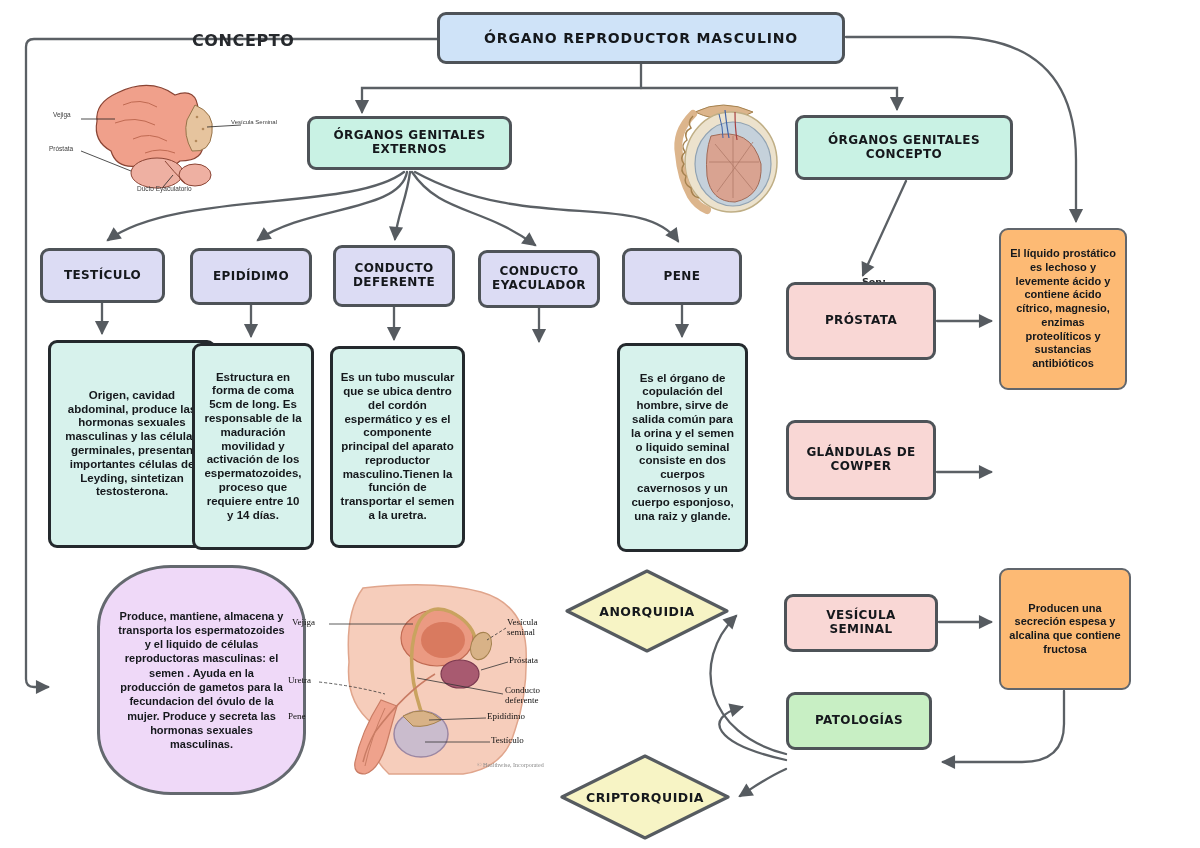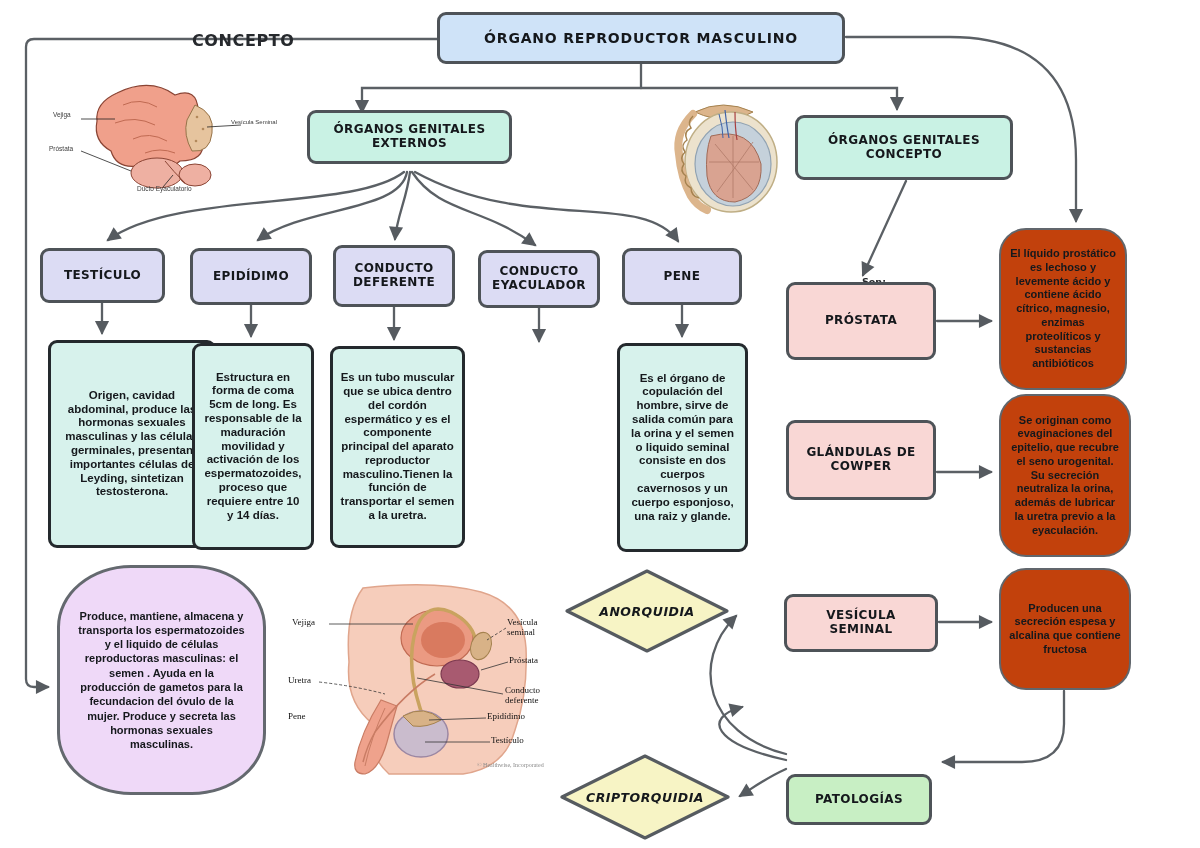--- a/index.html
+++ b/index.html
@@ -12,25 +12,25 @@
   .head{font-family:"DejaVu Sans",sans-serif;font-weight:800;letter-spacing:.4px;font-size:12px;line-height:1.15;padding:18px 6px;}
   .title{font-size:14px;letter-spacing:.8px;}
   .desc{font-size:11.5px;font-weight:700;line-height:1.2;padding:6px 7px;}
   .info{font-size:11px;font-weight:700;line-height:1.25;padding:6px 8px;border-width:2.5px;border-color:#61666c;}
   .c-title{background:#cfe3f8;}
   .c-branch{background:#c9f2e4;}
   .c-head{background:#dcdcf4;}
   .c-desc{background:#d7f2ec;border-color:#24292d;}
   .c-pink{background:#f9d7d5;}
   .c-green{background:#c8efc4;}
-  .c-info{background:#c2410c;border-radius:27px;}
+  .c-info{background:#fdba74;}
   .blob{position:absolute;z-index:2;box-sizing:border-box;background:#efd9f8;border:3px solid #64696f;
         border-radius:74px/62px;display:flex;align-items:center;justify-content:center;text-align:center;
-        font-size:11px;font-weight:700;line-height:1.3;padding:16px 18px;color:#15181c;}
-  .diamond{position:absolute;z-index:2;font-style:italic;}
+        font-size:11px;font-weight:700;line-height:1.3;padding:16px 18px;color:#15181c;margin-left:40px;}
+  .diamond{position:absolute;z-index:2;}
   .diamond .lbl{position:absolute;inset:0;display:flex;align-items:center;justify-content:center;
         font-family:"DejaVu Sans",sans-serif;font-weight:800;font-size:12.5px;letter-spacing:.5px;color:#15181c;}
   .floatlbl{position:absolute;z-index:2;font-family:"DejaVu Sans",sans-serif;font-weight:800;color:#26292d;}
   .tinylabel{position:absolute;font-size:6.5px;color:#3c3c3c;white-space:nowrap;}
   .seriflabel{position:absolute;font-family:"Liberation Serif",serif;font-size:9px;color:#111;line-height:1.1;}
   .credit{font-size:6px;color:#8a8a8a;}
 </style>
 </head>
 <body>
 
@@ -66,21 +66,21 @@
       <path d="M786 754 C706 734 690 662 736 616" marker-end="url(#arw)"></path>
       <path d="M786 760 C714 744 702 718 742 707" marker-end="url(#arw)"></path>
       <path d="M786 769 C766 778 754 787 740 796" marker-end="url(#arw)"></path>
     </g>
   </svg>
 
   <div class="node c-title head title" style="left:437px;top:12px;width:408px;height:52px;">ÓRGANO REPRODUCTOR MASCULINO</div>
 
   <div class="floatlbl" style="left:192px;top:31px;font-size:16px;letter-spacing:.6px;">CONCEPTO</div>
 
-  <div class="node c-branch head" style="left:307px;top:110px;width:205px;height:54px;">ÓRGANOS GENITALES EXTERNOS</div>
+  <div class="node c-branch head" style="left:307px;top:116px;width:205px;height:54px;">ÓRGANOS GENITALES EXTERNOS</div>
   <div class="node c-branch head" style="left:795px;top:115px;width:218px;height:65px;">ÓRGANOS GENITALES CONCEPTO</div>
   <div class="floatlbl" style="left:862px;top:232px;font-size:9.5px;margin-top:44px;">Son:</div>
 
   <div class="illus" style="left:45px;top:75px;width:235px;height:130px;">
     <svg width="235" height="130" viewBox="0 0 235 130">
       <path d="M72 18 Q105 2 130 20 Q152 12 153 35 Q172 48 158 66 Q160 86 135 86 Q120 100 98 90 Q72 96 66 76 Q48 66 52 46 Q50 28 72 18 Z" fill="#f0a08b" stroke="#8a4434" stroke-width="1.2"></path>
       <path d="M78 30 Q95 22 112 32 M70 48 Q90 40 110 50 M88 64 Q104 56 122 66 M100 78 Q115 72 130 78" stroke="#c06a52" stroke-width="1" fill="none"></path>
       <path d="M150 30 Q170 38 167 58 Q165 78 147 76 Q138 60 142 45 Z" fill="#e6c49e" stroke="#967349" stroke-width="1"></path>
       <circle cx="152" cy="42" r="1.3" fill="#b2895b"></circle>
         <circle cx="158" cy="54" r="1.3" fill="#b2895b"></circle>
@@ -118,24 +118,23 @@
   <div class="node c-head head" style="left:622px;top:248px;width:120px;height:57px;">PENE</div>
 
   <div class="node c-desc desc" style="left:48px;top:340px;width:168px;height:208px;">Origen, cavidad abdominal, produce las hormonas sexuales masculinas y las células germinales, presentan importantes células de Leyding, sintetizan testosterona.</div>
   <div class="node c-desc desc" style="left:192px;top:343px;width:122px;height:207px;">Estructura en forma de coma 5cm de long. Es responsable de la maduración movilidad y activación de los espermatozoides, proceso que requiere entre 10 y 14 días.</div>
   <div class="node c-desc desc" style="left:330px;top:346px;width:135px;height:202px;">Es un tubo muscular que se ubica dentro del cordón espermático y es el componente principal del aparato reproductor masculino.Tienen la función de transportar el semen a la uretra.</div>
   <div class="node c-desc desc" style="left:617px;top:343px;width:131px;height:209px;">Es el órgano de copulación del hombre, sirve de salida común para la orina y el semen o liquido seminal consiste en dos cuerpos cavernosos y un cuerpo esponjoso, una raiz y glande.</div>
 
   <div class="node c-pink head" style="left:786px;top:282px;width:150px;height:78px;">PRÓSTATA</div>
   <div class="node c-pink head" style="left:786px;top:420px;width:150px;height:80px;">GLÁNDULAS DE COWPER</div>
   <div class="node c-pink head" style="left:784px;top:594px;width:154px;height:58px;">VESÍCULA SEMINAL</div>
-  <div class="node c-green head" style="left:786px;top:774px;width:146px;height:51px;">PATOLOGÍAS</div>
+  <div class="node c-green head" style="left:786px;top:692px;width:146px;height:58px;">PATOLOGÍAS</div>
 
   <div class="node c-info info" style="left:999px;top:228px;width:128px;height:162px;">El líquido prostático es lechoso y levemente ácido y contiene ácido cítrico, magnesio, enzimas proteolíticos y sustancias antibióticos</div>
-  <div class="node c-info info" style="left:999px;top:394px;width:132px;height:163px;">Se originan como evaginaciones del epitelio, que recubre el seno urogenital. Su secreción neutraliza la orina, además de lubricar la uretra previo a la eyaculación.</div>
   <div class="node c-info info" style="left:999px;top:568px;width:132px;height:122px;">Producen una secreción espesa y alcalina que contiene fructosa</div>
 
   <div class="blob" style="left:57px;top:565px;width:209px;height:230px;">Produce, mantiene, almacena y transporta los espermatozoides y el liquido de células reproductoras masculinas: el semen . Ayuda en la producción de gametos para la fecundacion del óvulo de la mujer. Produce y secreta las hormonas sexuales masculinas.</div>
 
   <div class="illus" style="left:285px;top:582px;width:272px;height:198px;">
     <svg width="272" height="198" viewBox="0 0 272 198">
       <path d="M78 6 Q150 -2 196 10 Q238 22 241 66 Q243 112 230 148 Q220 186 178 192 L104 192 Q80 170 88 142 Q60 120 64 80 Q60 30 78 6 Z" fill="#f6cdbb" stroke="#e0a58c" stroke-width="1.5"></path>
       <path d="M96 118 Q76 150 70 180 Q68 192 80 192 Q94 188 102 160 Q108 138 112 124 Z" fill="#efa28c" stroke="#c97c64" stroke-width="1.2"></path>
       <path d="M100 126 Q86 156 80 184" stroke="#c97c64" stroke-width="1" fill="none"></path>
       <ellipse cx="152" cy="56" rx="36" ry="28" fill="#eb9a82" stroke="#c06a52" stroke-width="1.2"></ellipse>

